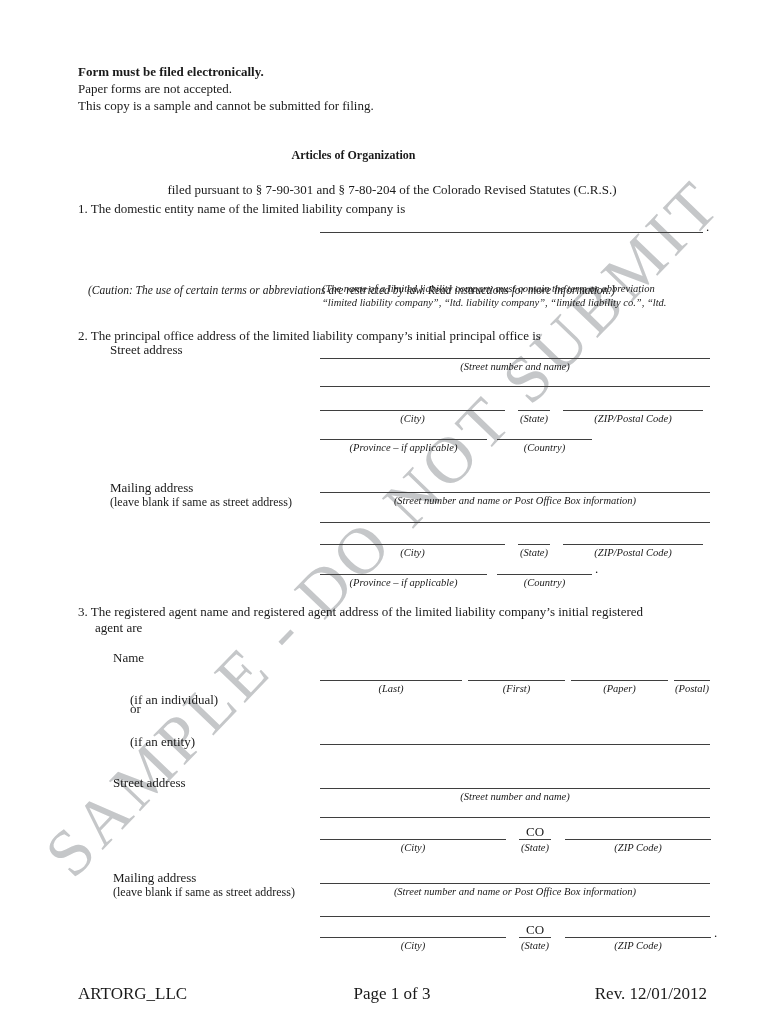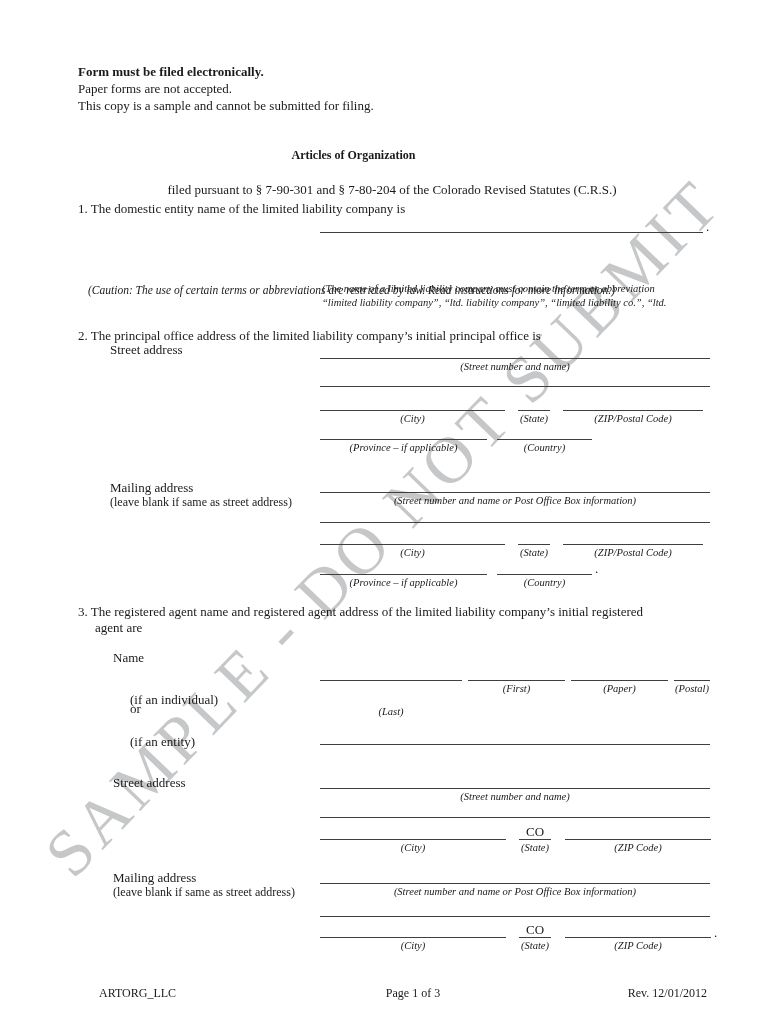--- a/index.html
+++ b/index.html
@@ -10,21 +10,21 @@
   .b{font-weight:bold;}
   .i{font-style:italic;}
   .sm{font-size:11.5px;line-height:14px;}
   .sm2{font-size:12px;line-height:14px;}
   .ttl{font-size:12px;font-weight:bold;text-align:center;width:707px;}
   .sub{font-size:13px;text-align:center;width:784px;}
   .hint{position:absolute;font-size:10.5px;font-style:italic;text-align:center;line-height:12px;color:#1a1a1a;}
   .line{position:absolute;border-bottom:1px solid #3f3f3f;height:0;}
   .note{font-size:10.5px;font-style:italic;line-height:13.5px;}
   .ctr{text-align:center;}
-  .ftr{font-size:12px;line-height:13px;margin-left:21px;}
+  .ftr{font-size:17px;line-height:13px;}
   .wm{position:absolute;left:383px;top:528px;transform:translate(-50%,-50%) rotate(-46deg);
       font-size:66px;letter-spacing:5px;white-space:nowrap;font-weight:normal;}
 </style>
 </head>
 <body>
 
 <div class="page">
 
   <div class="wm" style="color: rgb(197, 199, 201);">SAMPLE - DO NOT SUBMIT</div>
 
@@ -85,21 +85,21 @@
   <div class="abs t" style="left:78px;top:604px;">3. The registered agent name and registered agent address of the limited liability company’s initial registered</div>
   <div class="abs t" style="left:95px;top:620px;">agent are</div>
 
   <div class="abs t" style="left:113px;top:650px;">Name</div>
   <div class="abs t" style="left:130px;top:692px;">(if an individual)</div>
 
   <div class="line" style="left:320px;top:680px;width:142px;"></div>
   <div class="line" style="left:468px;top:680px;width:97px;"></div>
   <div class="line" style="left:571px;top:680px;width:97px;"></div>
   <div class="line" style="left:674px;top:680px;width:36px;"></div>
-  <div class="hint" style="left:320px;top:706px;width:142px;">(Last)</div>
+  <div class="hint" style="left:320px;top:683px;width:142px;">(Last)</div>
   <div class="hint" style="left:468px;top:683px;width:97px;">(First)</div>
   <div class="hint" style="left:571px;top:683px;width:97px;">(Paper)</div>
   <div class="hint" style="left:656px;top:683px;width:72px;">(Postal)</div>
 
   <div class="abs t" style="left:130px;top:701px;">or</div>
 
   <div class="abs t" style="left:130px;top:734px;">(if an entity)</div>
   <div class="line" style="left:320px;top:744px;width:390px;"></div>
 
   <div class="abs t" style="left:113px;top:775px;">Street address</div>

